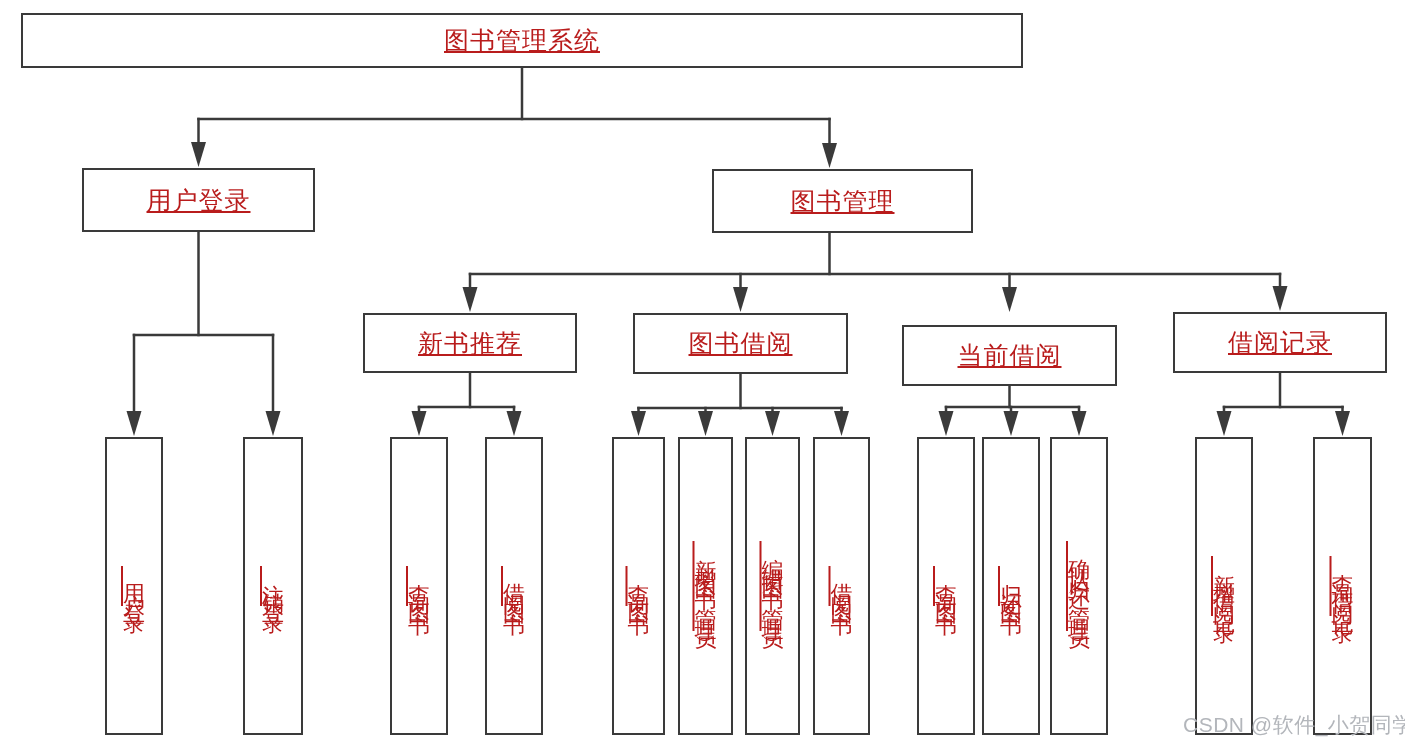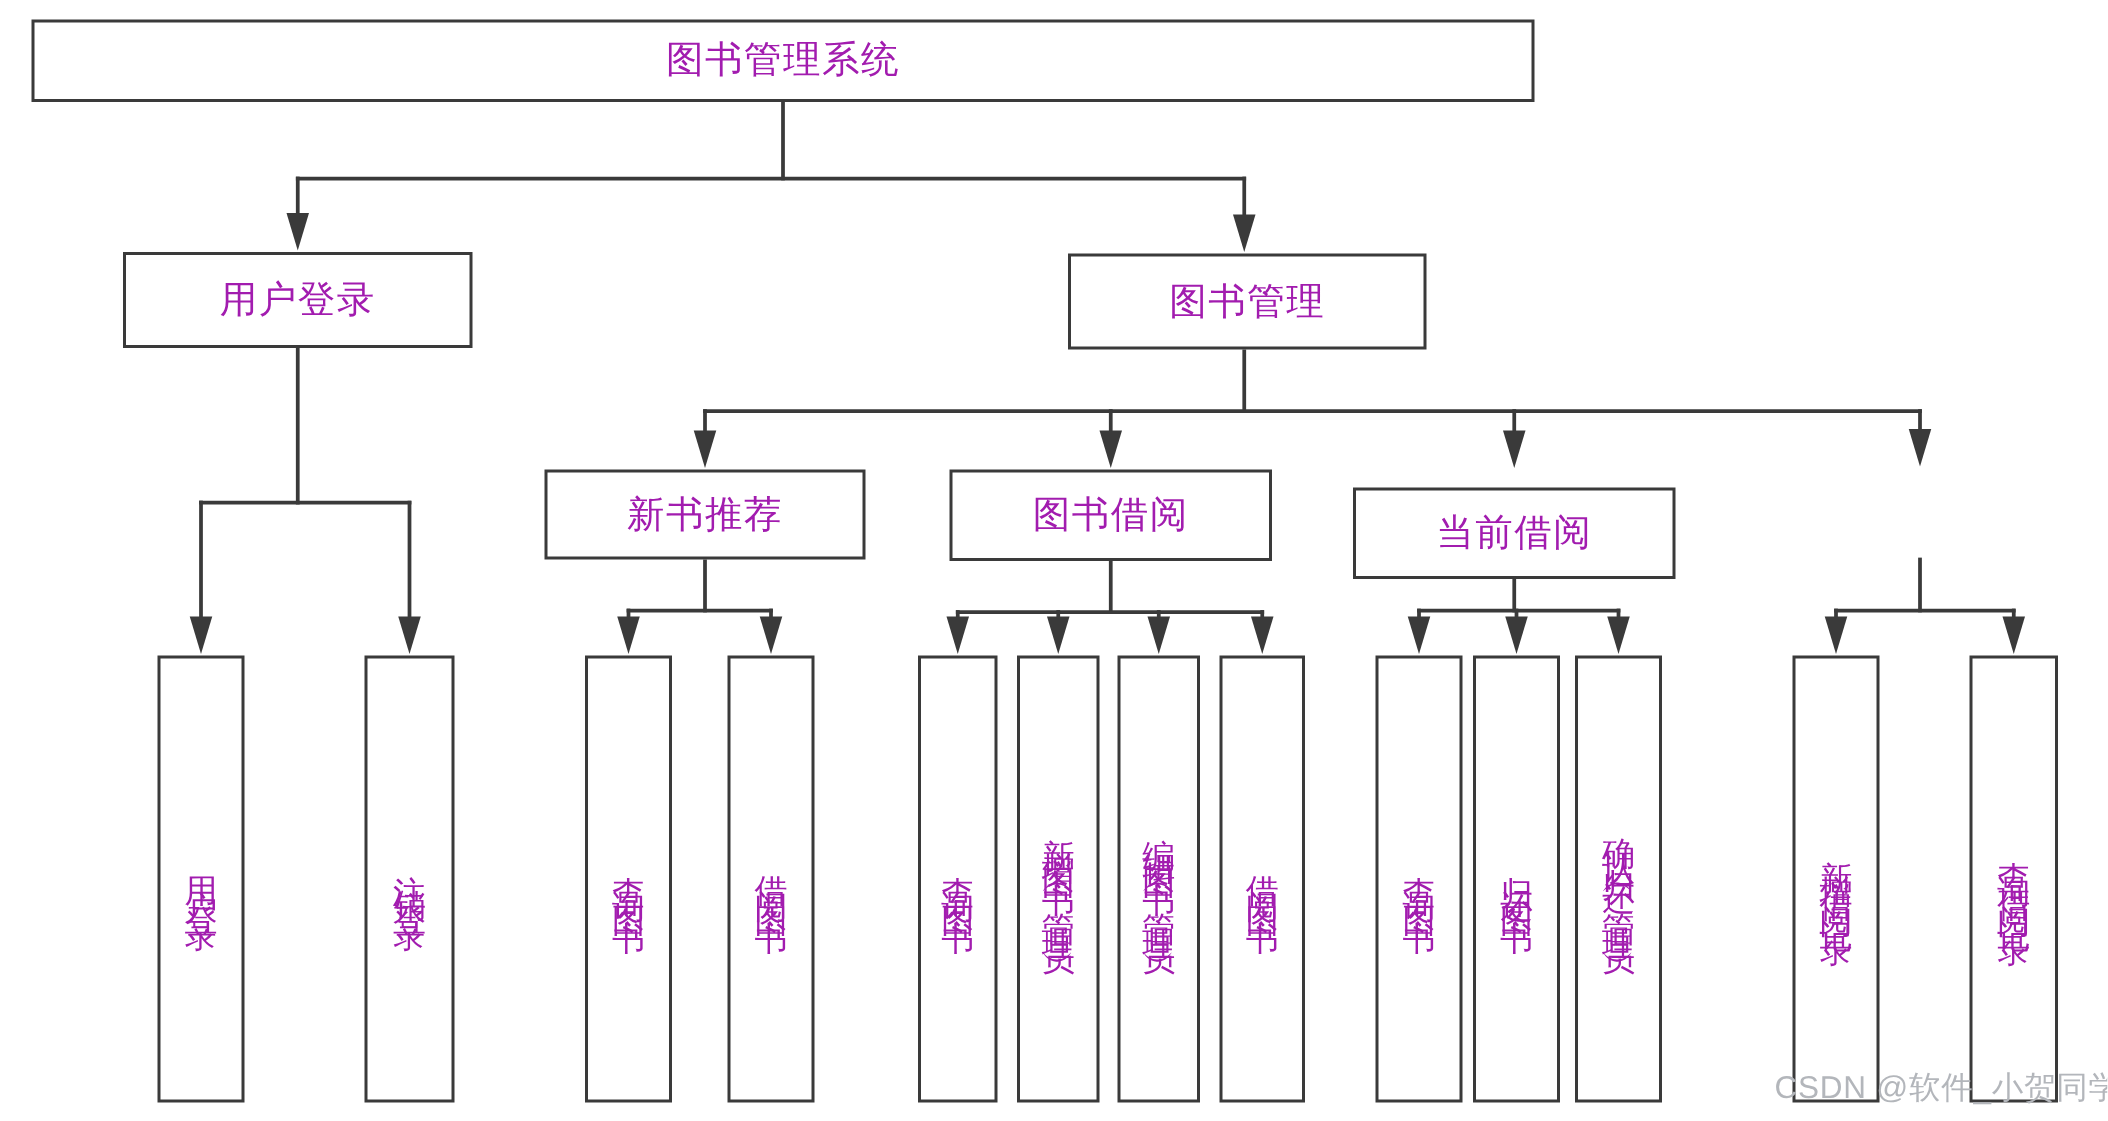--- a/index.html
+++ b/index.html
@@ -12,25 +12,26 @@
   }
   .connector-layer{
     position:absolute;left:0;top:0;width:1405px;height:747px;
   }
   .node{
     position:absolute;
     box-sizing:border-box;
     border:2.5px solid #3a3a3a;
     background:#ffffff;
     display:flex;align-items:center;justify-content:center;
-    color:#a21caf;
+    color:#b91c1c;
     font-size:25px;
     letter-spacing:1px;
     text-align:center;
     line-height:1;
+    text-decoration:underline;
   }
   .node.vertical{
     writing-mode:vertical-rl;
     text-orientation:mixed;
     font-size:22px;
     letter-spacing:10px;
   }
   .watermark{
     position:absolute;
     font-size:21px;
@@ -97,31 +98,34 @@
       <line x1="1342.5" y1="407" x2="1342.5" y2="421" stroke="#3a3a3a" stroke-width="2.5" stroke-linecap="square"></line>
       <polygon points="1335,411 1350,411 1342.5,436" fill="#3a3a3a"></polygon>
     </svg>
   <div class="watermark" style="left: 1183px; top: 711px; color: rgb(179, 182, 187);">CSDN @软件_小贺同学</div>
 <div class="node" style="left: 21px; top: 13px; width: 1002px; height: 55px; border-color: rgb(58, 58, 58);">
       <span>图书管理系统</span>
     </div>
     <div class="node" style="left: 82px; top: 168px; width: 233px; height: 64px; border-color: rgb(58, 58, 58);">
       <span>用户登录</span>
     </div>
-    <div class="node" style="left: 712px; top: 169px; width: 239px; height: 64px; border-color: rgb(58, 58, 58);">
+    <div class="node" style="left: 712px; top: 169px; width: 261px; height: 64px; border-color: rgb(58, 58, 58);">
       <span>图书管理</span>
     </div>
     <div class="node" style="left: 633px; top: 313px; width: 215px; height: 61px; border-color: rgb(58, 58, 58);">
       <span>图书借阅</span>
     </div>
     <div class="node" style="left: 363px; top: 313px; width: 214px; height: 60px; border-color: rgb(58, 58, 58);">
       <span>新书推荐</span>
     </div>
     <div class="node" style="left: 902px; top: 313px; width: 215px; height: 61px; border-color: rgb(58, 58, 58); margin-top: 12px;">
       <span>当前借阅</span>
+    </div>
+    <div class="node" style="left: 1173px; top: 312px; width: 214px; height: 61px; border-color: rgb(58, 58, 58);">
+      <span>借阅记录</span>
     </div>
     <div class="node vertical" style="left: 105px; top: 437px; width: 58px; height: 298px; border-color: rgb(58, 58, 58);">
       <span>用户登录</span>
     </div>
     <div class="node vertical" style="left: 243px; top: 437px; width: 60px; height: 298px; border-color: rgb(58, 58, 58);">
       <span>注销登录</span>
     </div>
     <div class="node vertical" style="left: 390px; top: 437px; width: 58px; height: 298px; border-color: rgb(58, 58, 58);">
       <span>查询图书</span>
     </div>

